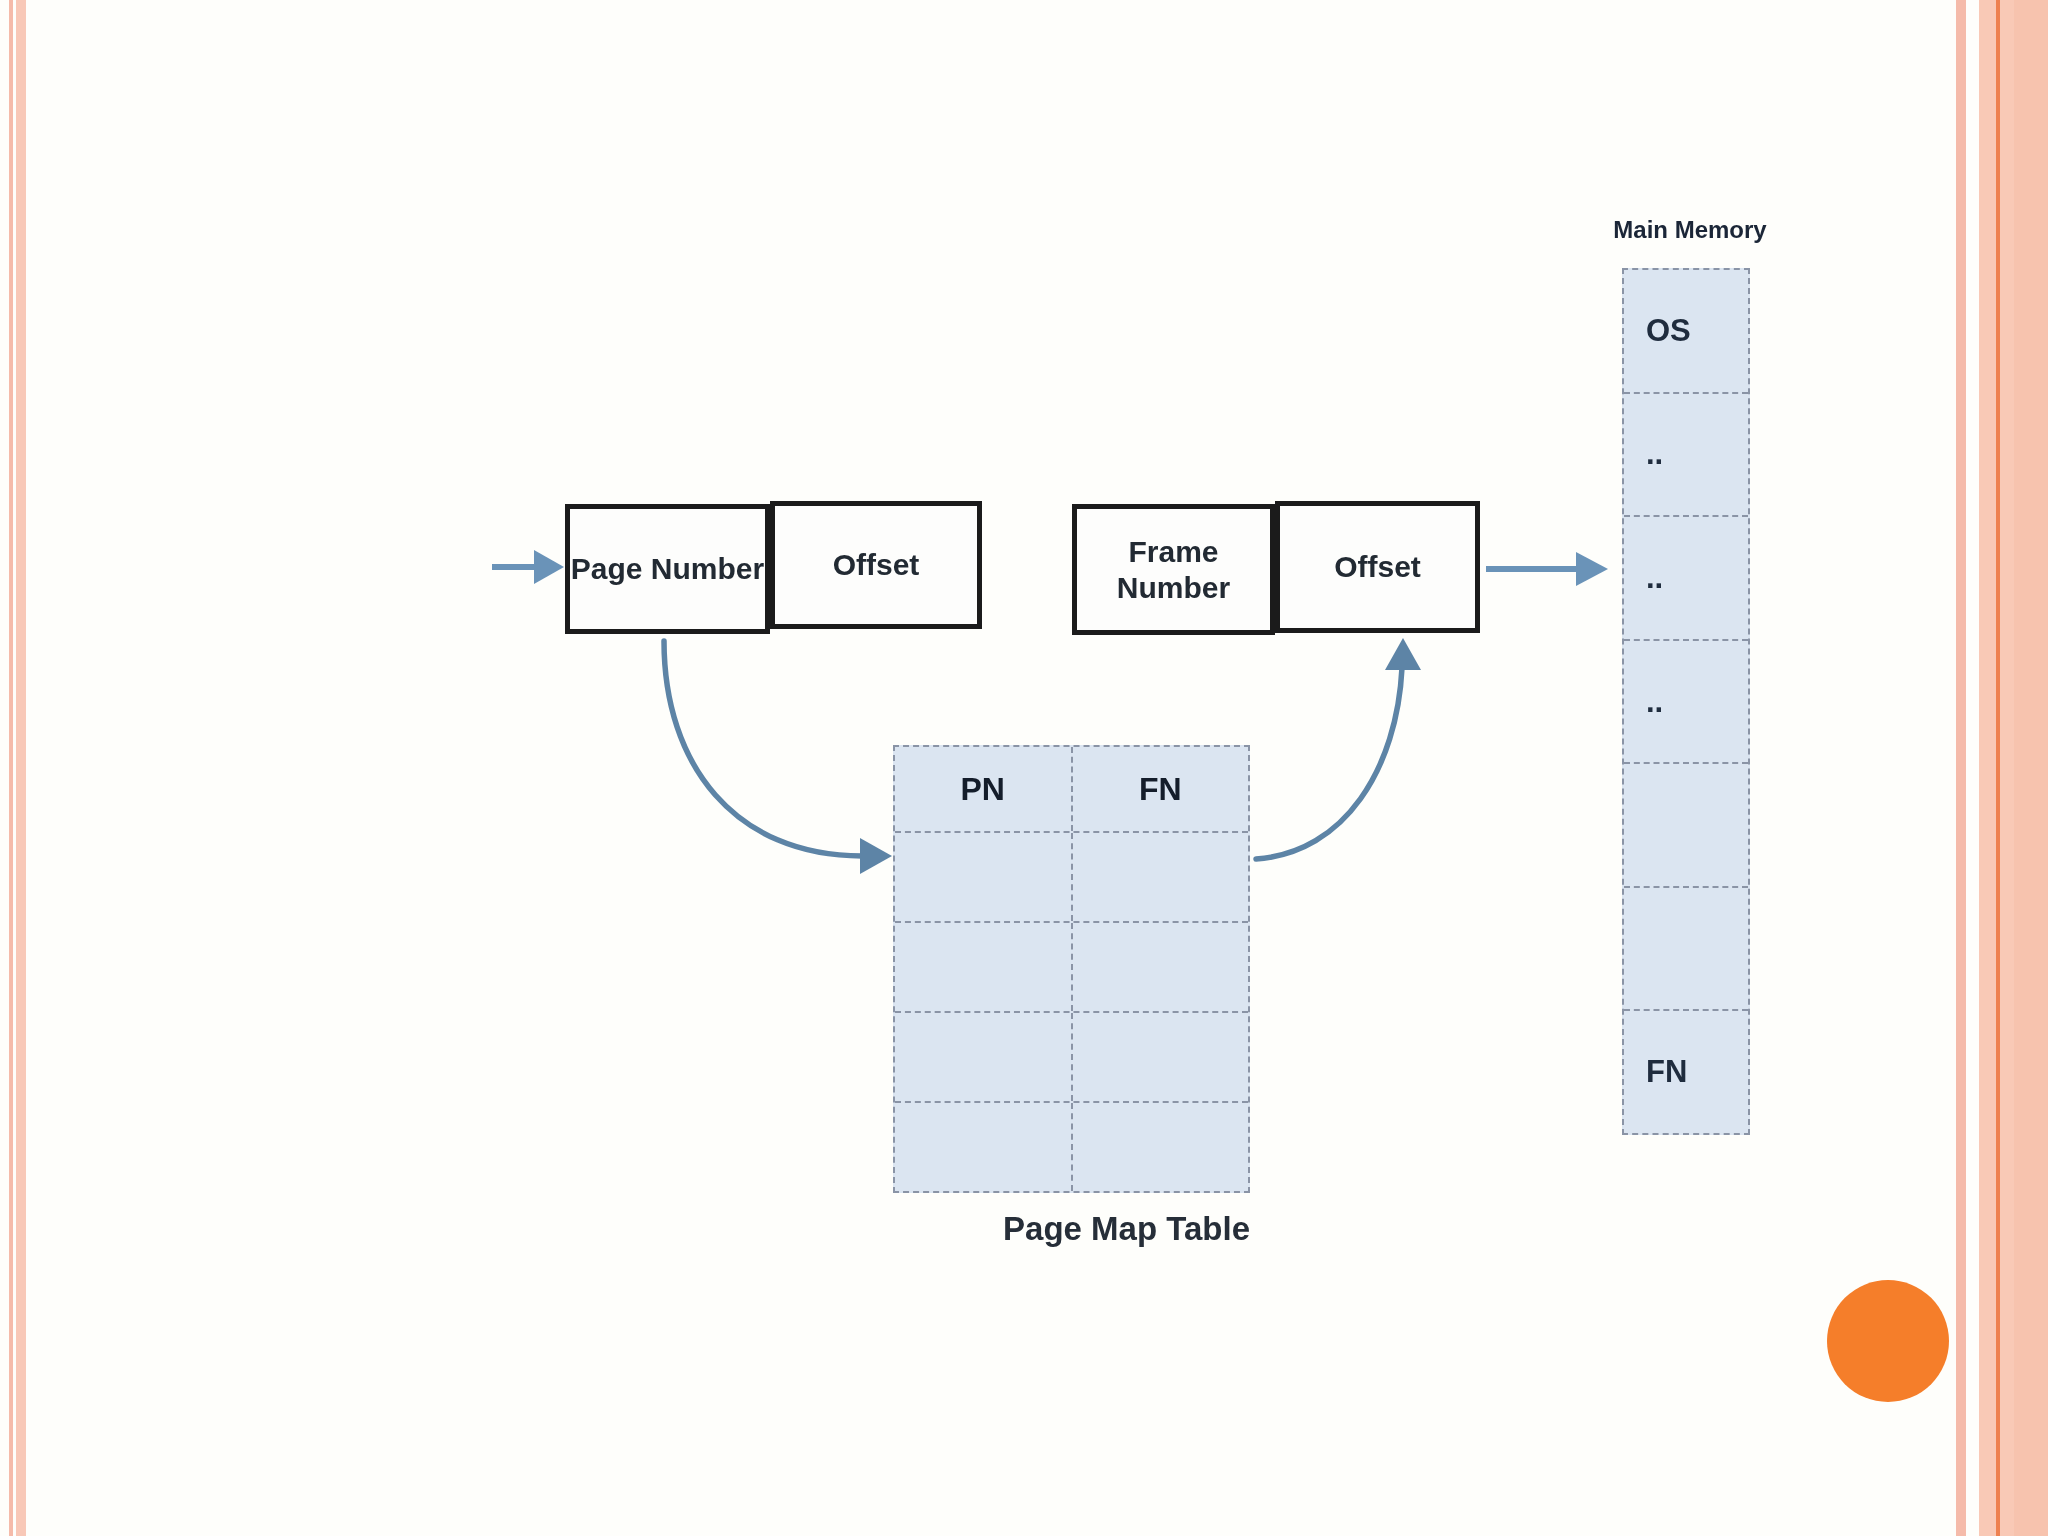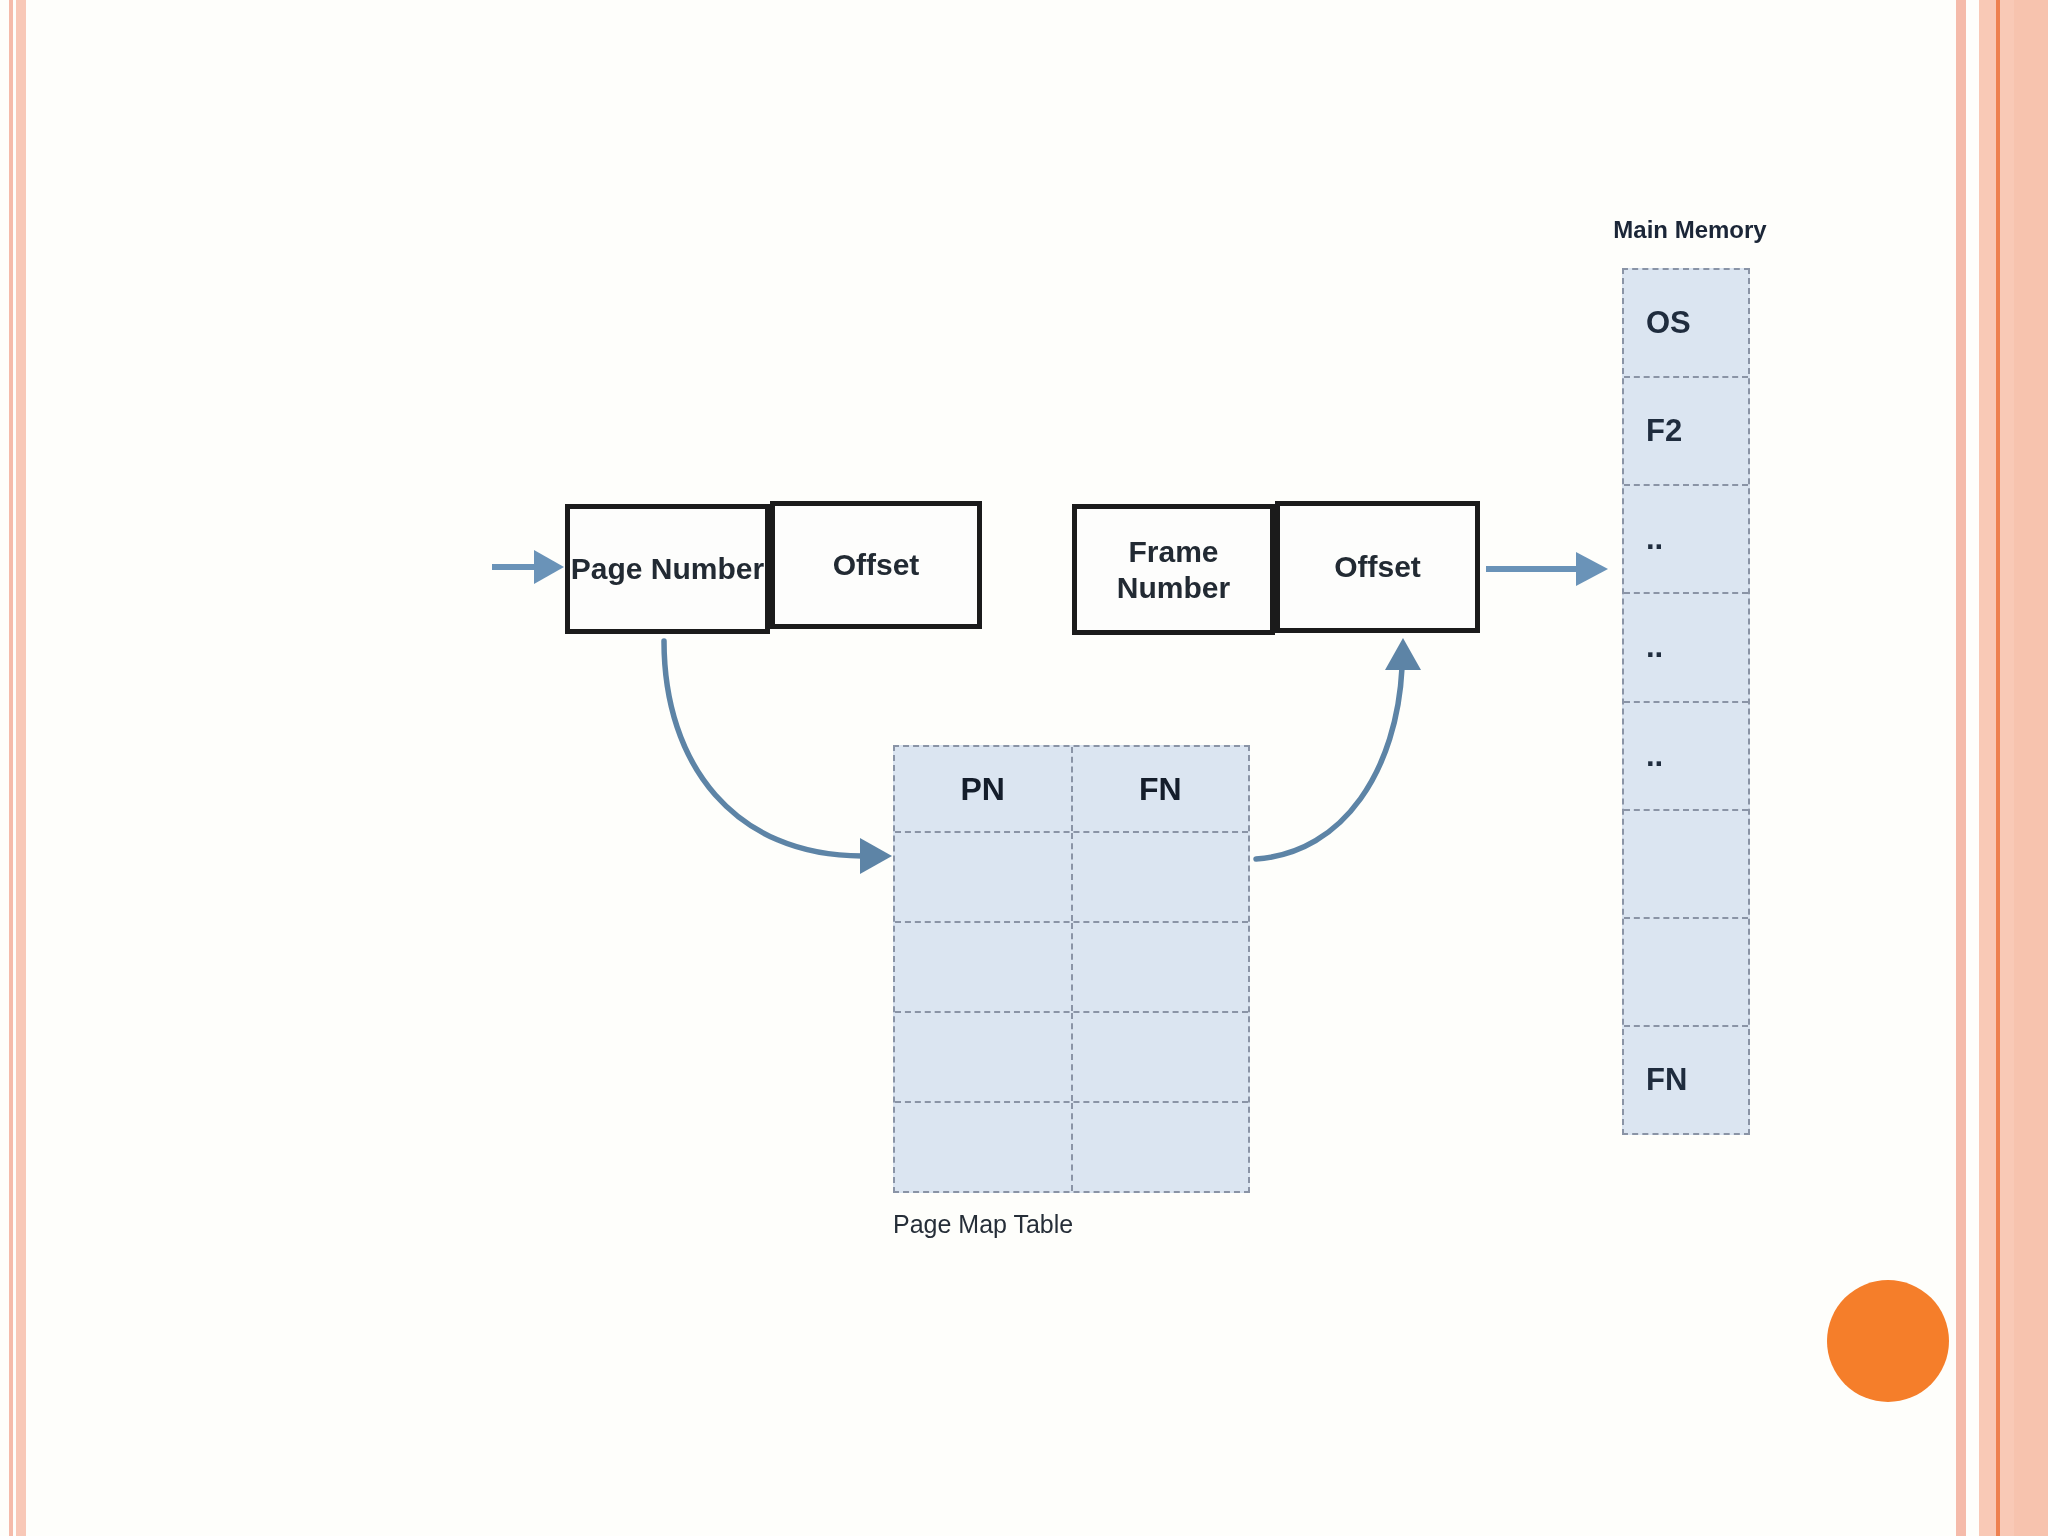--- a/index.html
+++ b/index.html
@@ -75,21 +75,21 @@
     display:flex;flex-direction:column;
   }
   .pmt-row{display:flex;flex:1;border-bottom:2px dashed var(--dash);}
   .pmt-row:last-child{border-bottom:none;}
   .pmt-row.pmt-header{flex:0 0 86px;}
   .pmt-cell{flex:1;display:flex;align-items:center;justify-content:center;}
   .pmt-cell:first-child{border-right:2px dashed var(--dash);}
   .pmt-header .pmt-cell{font-size:32px;font-weight:700;color:#141d2b;}
   .pmt-caption{
     position:absolute;left:893px;top:1210px;width:357px;
-    text-align:left;font-size:25px;font-weight:400;color:#262e38;
+    text-align:right;font-size:33px;font-weight:700;color:#262e38;
   }
 
   
   .arrows{position:absolute;left:0;top:0;pointer-events:none;}
 
   
   .accent-circle{
     position:absolute;left:1827px;top:1280px;width:122px;height:122px;
     border-radius:50%;background:#f57e2a;
   }
@@ -136,23 +136,20 @@
   <div class="addr-box box-offset-2">
     <span>Offset</span>
   </div>
 
   <div class="mm-title">Main Memory</div>
   <div class="mm-col">
       <div class="mem-cell">
         <span>OS</span>
       </div>
       <div class="mem-cell">
-        <span>F2</span>
-      </div>
-      <div class="mem-cell">
         <span>..</span>
       </div>
       <div class="mem-cell">
         <span>..</span>
       </div>
       <div class="mem-cell">
         <span>..</span>
       </div>
       <div class="mem-cell">
         <span></span>

